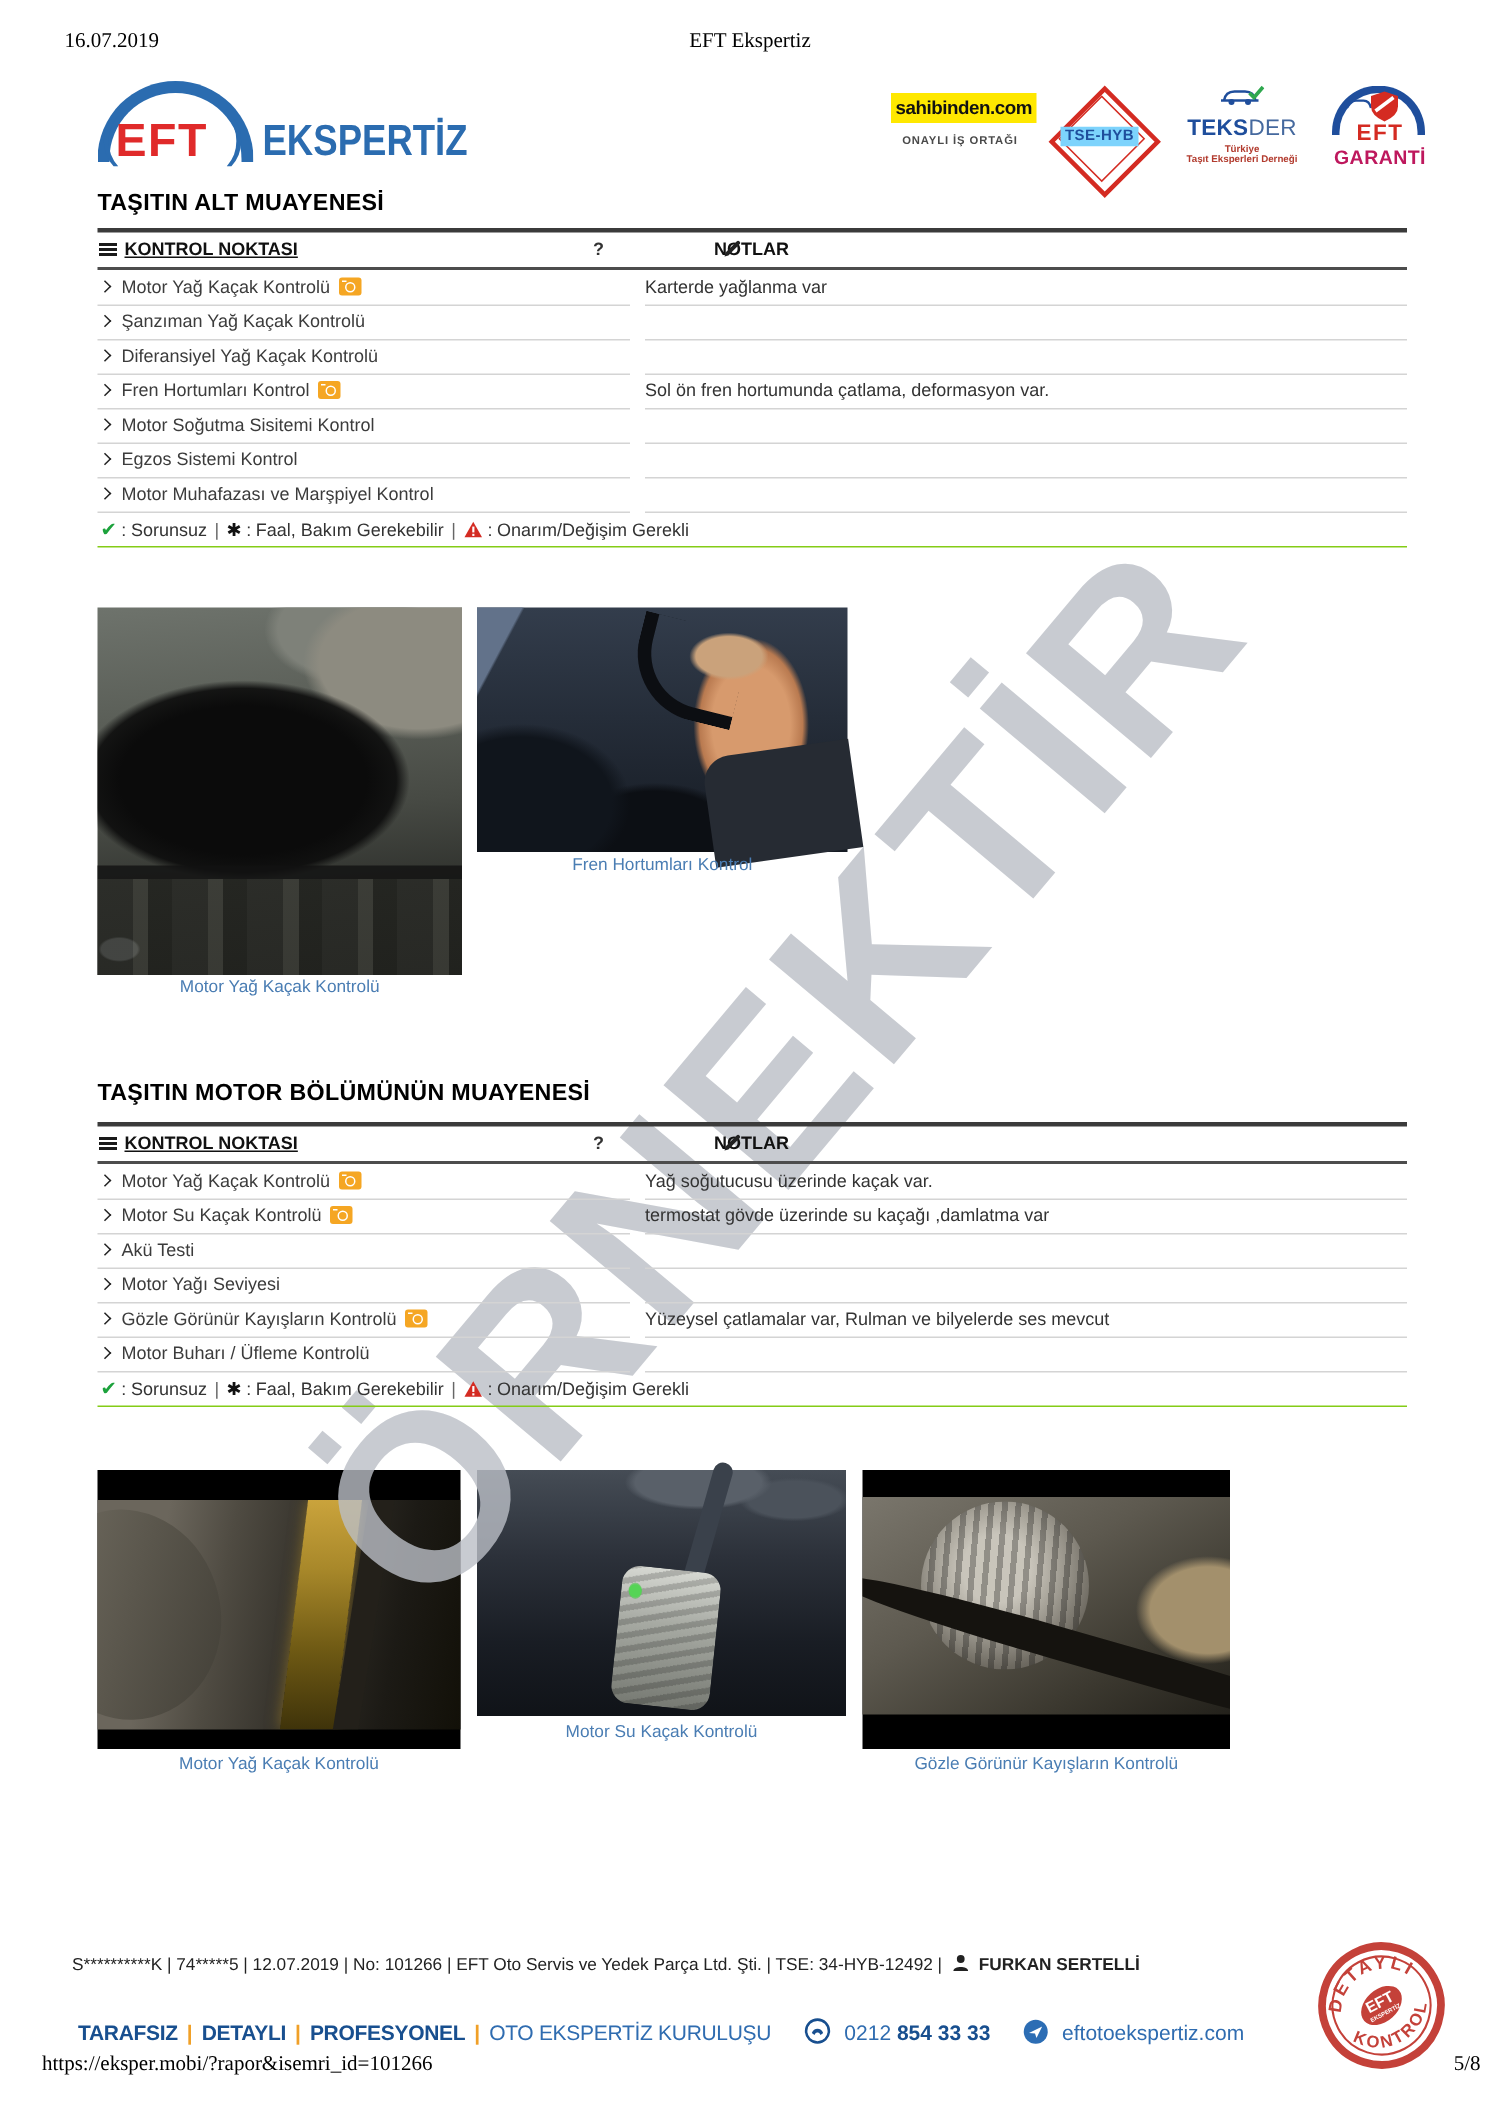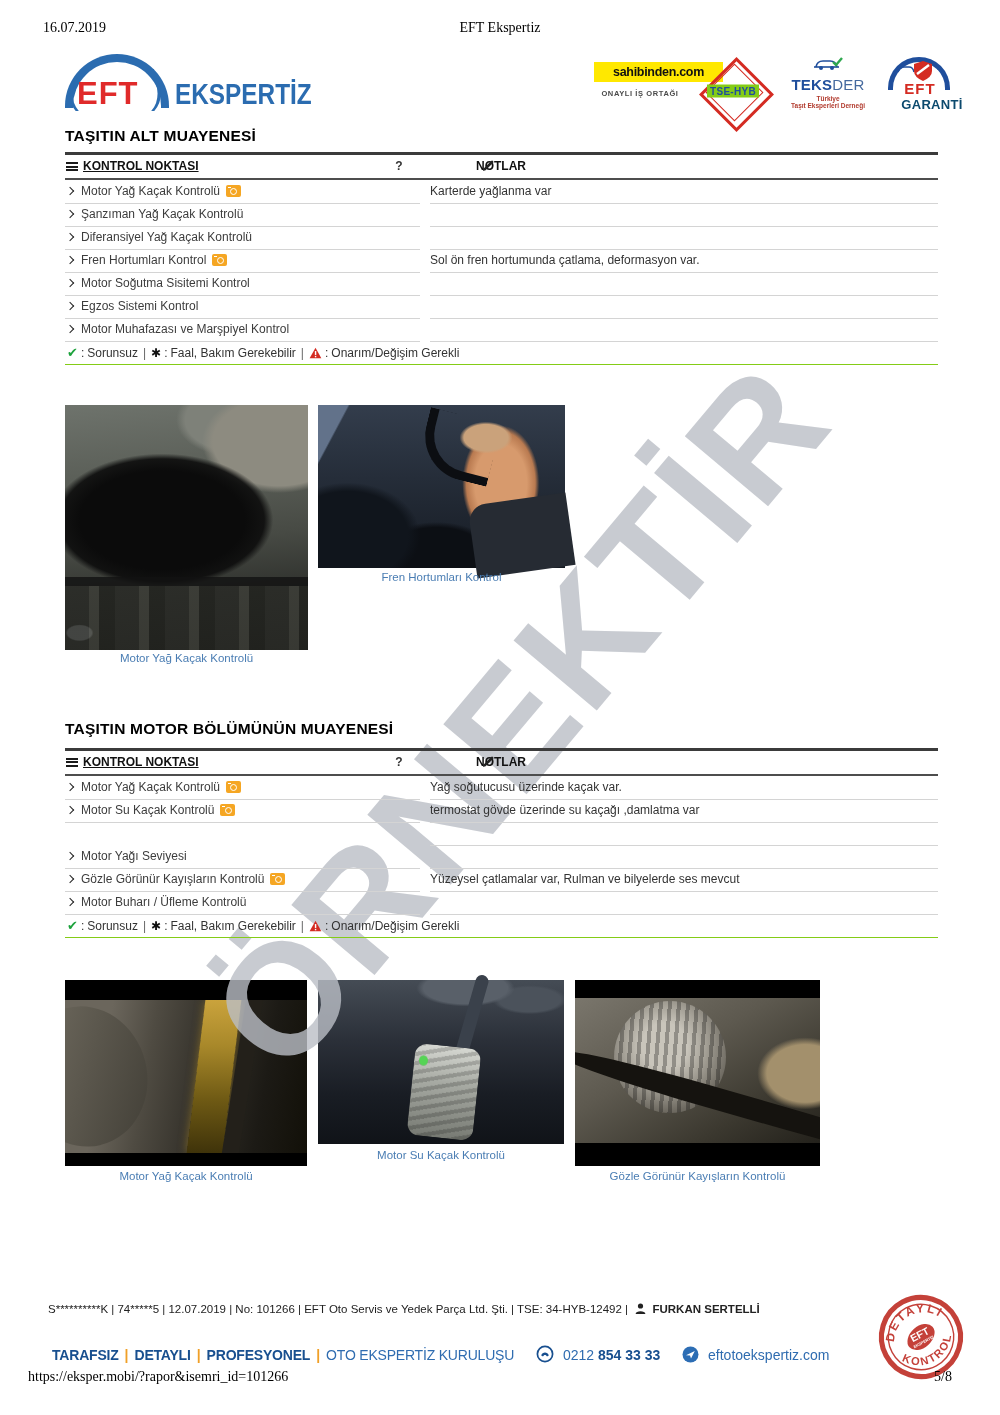--- a/index.html
+++ b/index.html
@@ -5,56 +5,56 @@
   html,body{margin:0;padding:0;background:#fff;}
   .page{position:relative;width:1000px;height:1415px;background:#fff;overflow:hidden;
         font-family:"Liberation Sans","DejaVu Sans",sans-serif;color:#222;}
   .abs{position:absolute;}
   .z2{z-index:2;}
   
   .print-txt{font-family:"Liberation Serif","DejaVu Serif",serif;font-size:14px;color:#000;}
   .ph-date{left:43px;top:20px;}
   .ph-title{left:0;top:20px;width:1000px;text-align:center;}
   .pf-url{left:28px;top:1369px;}
-  .pf-page{left:820px;top:1369px;width:132px;text-align:right;}
+  .pf-page{left:855px;top:1369px;width:132px;text-align:right;}
   
   .brand{left:63px;top:52px;width:240px;height:64px;}
   .brand-arch{position:absolute;left:2px;top:2px;width:88px;height:46px;border:8px solid #2b6cb0;
               border-bottom:none;border-radius:52px 52px 0 0;}
   .brand-eft{position:absolute;left:14px;top:24px;font-size:31px;font-weight:bold;color:#e02a2a;
              letter-spacing:1px;}
   .brand-paren{position:absolute;top:18px;font-size:36px;font-weight:400;color:#2b6cb0;}
   .brand-ekspertiz{position:absolute;left:112px;top:26px;font-size:29px;font-weight:bold;color:#2b6cb0;
              letter-spacing:0;transform:scaleX(.84);transform-origin:left;}
   
   .badge{text-align:center;}
   .sb{left:594px;top:62px;width:92px;}
-  .sb-box{background:#ffe800;color:#111;font-size:12.5px;font-weight:bold;padding:3px 19px;
+  .sb-box{background:#ffe800;color:#111;font-size:12.5px;font-weight:bold;padding:3px 3px;
           display:inline-block;letter-spacing:-.3px;}
   .sb-sub{font-size:7.5px;color:#4a4a4a;letter-spacing:.6px;margin-top:7px;font-weight:bold;}
   .tse{left:698px;top:56px;width:70px;height:70px;}
   .tse-d1,.tse-d2{position:absolute;left:50%;top:50%;}
   .tse-d1{width:47px;height:47px;margin:-23.5px 0 0 -23.5px;border:3.5px solid #d42b22;transform:rotate(45deg);}
   .tse-d2{width:39px;height:39px;margin:-19.5px 0 0 -19.5px;border:1.5px solid #d42b22;transform:rotate(45deg);}
-  .tse-lbl{position:absolute;left:50%;top:50%;transform:translate(-50%,-50%);background:#84cc16;
+  .tse-lbl{position:absolute;left:50%;top:50%;transform:translate(-50%,-50%);background:#7dd3fc;
            padding:1px 3px;font-size:10px;font-weight:bold;color:#1f4e9c;letter-spacing:.3px;white-space:nowrap;}
   .tek{left:786px;top:57px;width:84px;}
   .tek-title{font-size:15px;color:#1f4e9c;letter-spacing:.2px;margin-top:1px;}
   .tek-title b{font-weight:bold;}
   .tek-title span{font-weight:400;color:#45699e;}
   .tek-sub1{font-size:6.5px;font-weight:bold;color:#b23b2e;margin-top:2px;}
   .tek-sub2{font-size:6.5px;font-weight:bold;color:#b23b2e;}
   .gar{left:882px;top:55px;width:76px;height:64px;}
   .gar-arch{position:absolute;left:6px;top:2px;width:52px;height:28px;border:5px solid #1f4e9c;
             border-bottom:none;border-radius:32px 32px 0 0;}
   .gar-ic{position:absolute;left:14px;top:5px;}
   .gar-eft{position:absolute;left:0;top:25px;width:76px;text-align:center;font-size:15px;
            font-weight:bold;color:#d42b22;letter-spacing:1px;}
-  .gar-txt{position:absolute;left:12px;top:42px;width:76px;text-align:center;font-size:13px;
-           font-weight:bold;color:#0c4a6e;letter-spacing:.3px;}
+  .gar-txt{position:absolute;left:0;top:42px;width:76px;text-align:center;font-size:13px;
+           font-weight:bold;color:#be185d;letter-spacing:.3px;}
   
   .sec-title{font-size:15.5px;font-weight:bold;color:#000;letter-spacing:.2px;}
   .t1-title{left:65px;top:127px;}
   .t2-title{left:65px;top:720px;}
   
   .insp{left:65px;width:873px;}
   .t1{top:152px;}
   .t2{top:748px;}
   .thead{position:relative;height:23px;border-top:3px solid #3b3b3b;border-bottom:2px solid #4d4d4d;
          font-size:12px;font-weight:bold;color:#111;line-height:23px;}
@@ -285,20 +285,21 @@
     <div class="tbody">
         <div class="trow">
           <div class="cl"><span class="chev"></span><span class="lbl">Motor Yağ Kaçak Kontrolü</span><span class="cam"></span></div>
           <div class="cr">Yağ soğutucusu üzerinde kaçak var.</div>
         </div>
         <div class="trow">
           <div class="cl"><span class="chev"></span><span class="lbl">Motor Su Kaçak Kontrolü</span><span class="cam"></span></div>
           <div class="cr">termostat gövde üzerinde su kaçağı ,damlatma var</div>
         </div>
         <div class="trow">
+          <div class="cl"><span class="chev"></span><span class="lbl">Akü Testi</span></div>
           <div class="cr"></div>
         </div>
         <div class="trow">
           <div class="cl"><span class="chev"></span><span class="lbl">Motor Yağı Seviyesi</span></div>
           <div class="cr"></div>
         </div>
         <div class="trow">
           <div class="cl"><span class="chev"></span><span class="lbl">Gözle Görünür Kayışların Kontrolü</span><span class="cam"></span></div>
           <div class="cr">Yüzeysel çatlamalar var, Rulman ve bilyelerde ses mevcut</div>
         </div>

